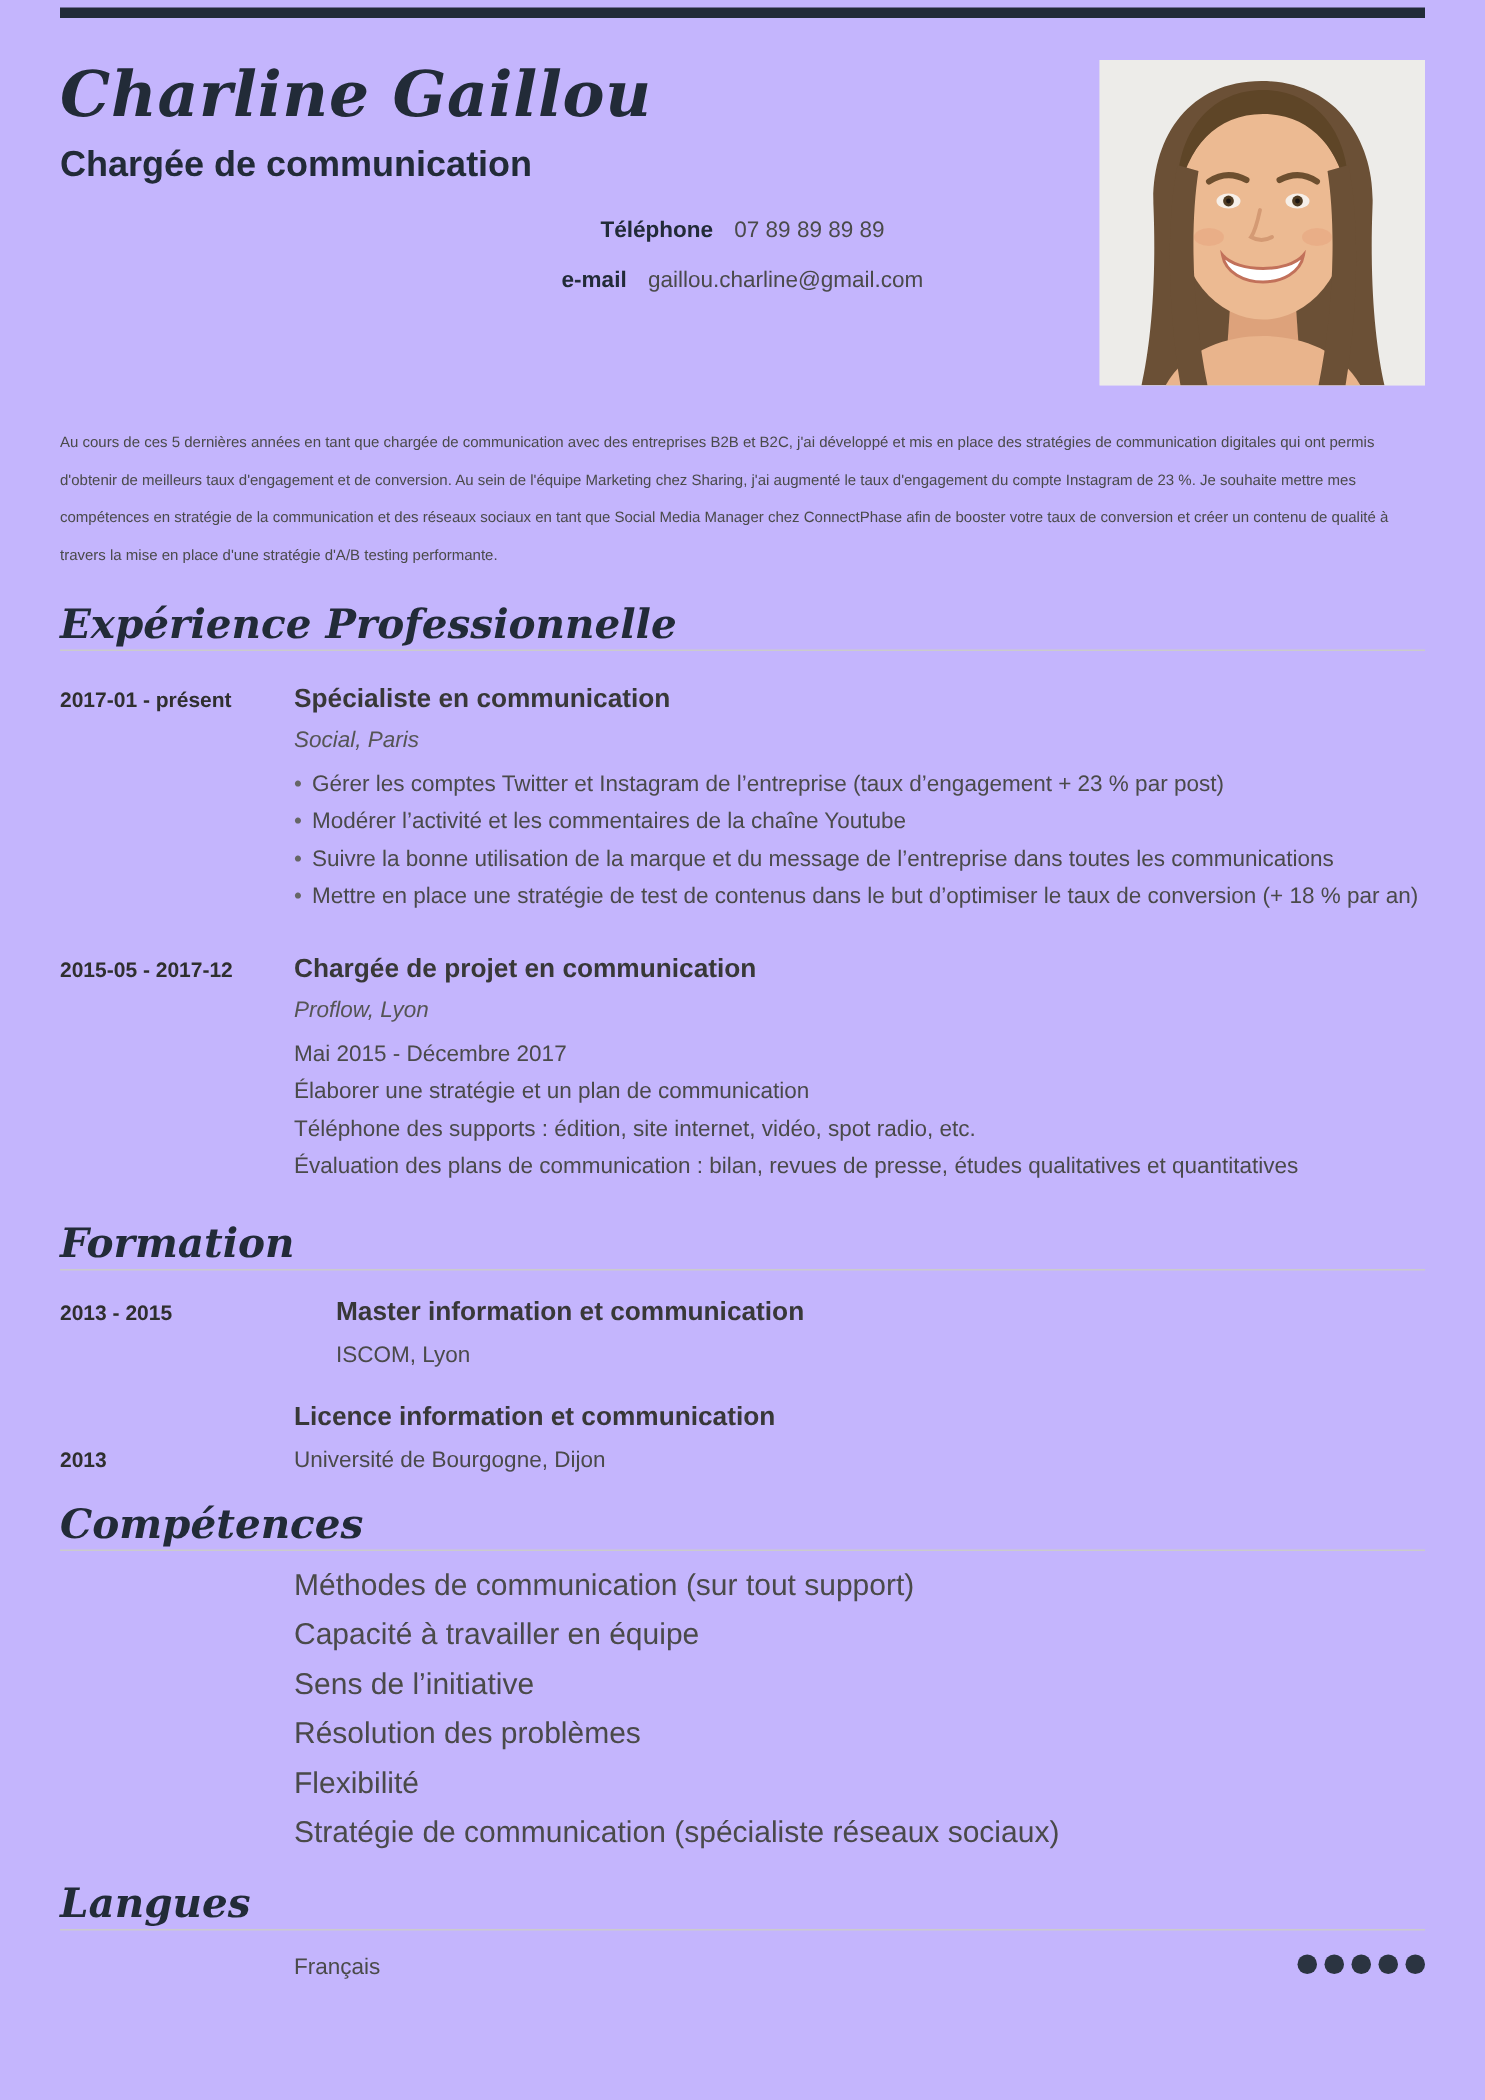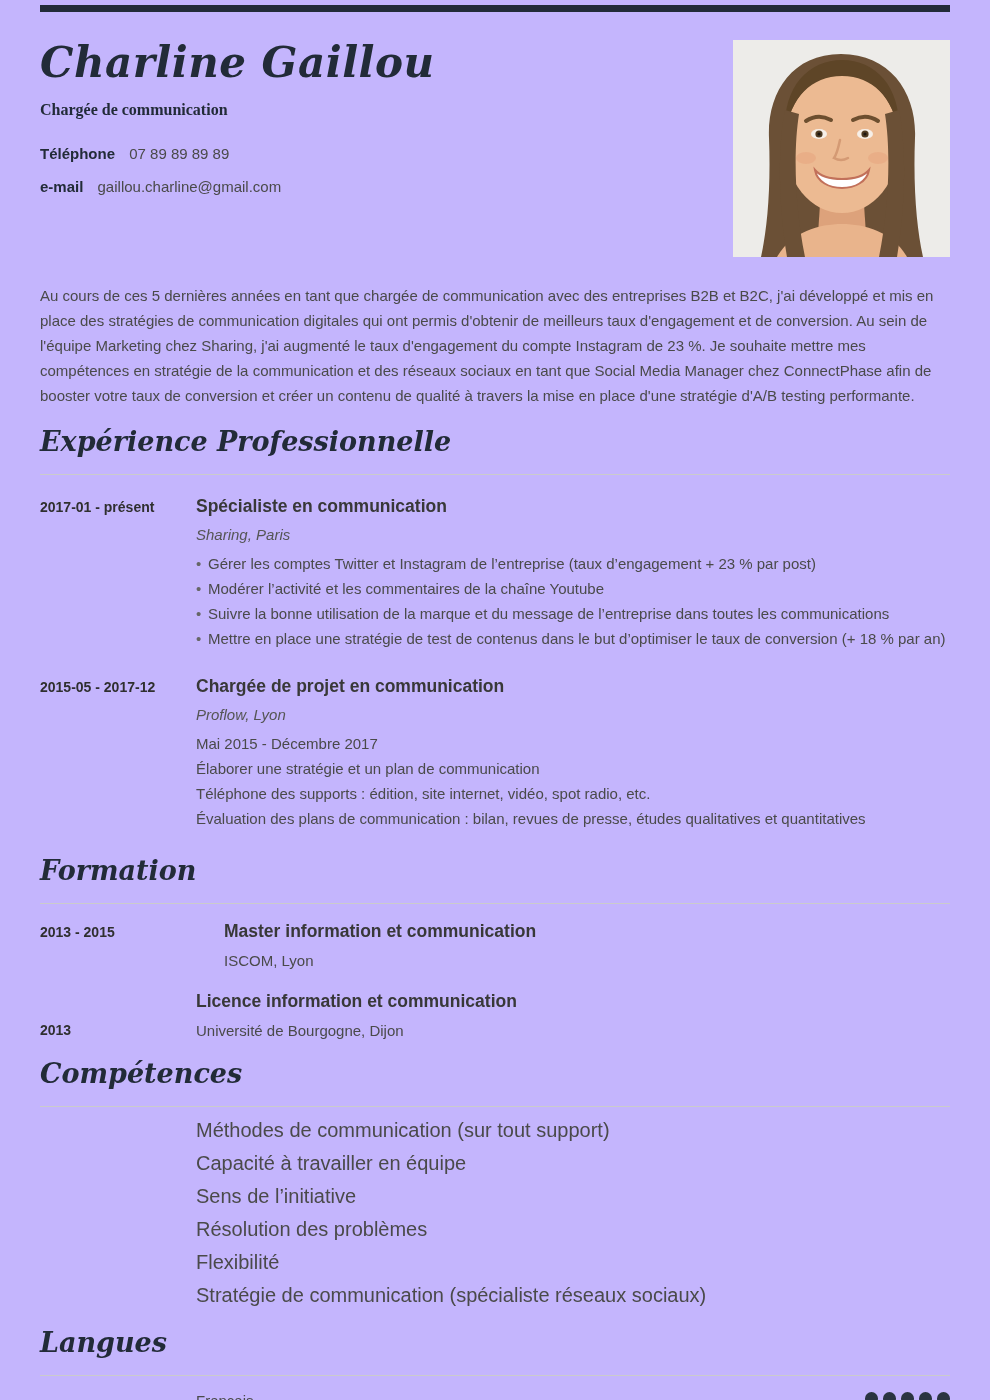--- a/index.html
+++ b/index.html
@@ -26,55 +26,54 @@
   .name {
     margin: 0; padding-top: 40px;
     font-family: "DejaVu Serif", serif;
     font-style: italic; font-weight: 700;
     font-size: 42px; line-height: 46px;
     color: var(--accent, #222b38);
     letter-spacing: 0.5px;
   }
   .job-title {
     margin-top: 12px;
-    font-size: 16px; line-height: 24px;
+    font-size: 24px; line-height: 24px;
     font-weight: 700;
     color: var(--accent, #222b38);
-    font-family: Liberation Serif, serif;
-  }
-  .contact { margin-top: 24px; }
+  }
+  .contact { margin-top: 24px; text-align: center; }
   .contact-row { margin-bottom: 17px; font-size: 15px; line-height: 16px; }
   .contact-label { font-weight: 700; color: var(--accent, #222b38); margin-right: 10px; }
   .contact-value { color: var(--body_text, #4a4a4a); }
 
   .photo {
     position: absolute;
     top: 40px; right: 40px;
     width: 217px; height: 217px;
     overflow: hidden;
     background: #edece9;
   }
 
   
   .summary {
     margin-top: 88px;
-    font-size: 15px;
+    font-size: 10px;
     line-height: 25px;
     color: var(--body_text, #4a4a4a);
   }
 
   
   .section { margin-top: 18px; }
   .section-heading {
     margin: 0;
     font-family: "DejaVu Serif", serif;
     font-style: italic; font-weight: 700;
     font-size: 27px; line-height: 32px;
     color: var(--accent, #222b38);
-    padding-bottom: 16px;
+    padding-bottom: 0;
     border-bottom: 1px solid var(--rule, #cbcbcb);
   }
   .entry { display: flex; margin-top: 20px; }
   .entry + .entry { margin-top: 24px; }
   .col-date {
     width: 156px; flex-shrink: 0;
     font-size: 14px; font-weight: 700; line-height: 20px;
     color: #2f2f2f;
     padding-top: 2px;
   }
@@ -161,21 +160,21 @@
 
     <p class="summary">Au cours de ces 5 dernières années en tant que chargée de communication avec des entreprises B2B et B2C, j'ai développé et mis en place des stratégies de communication digitales qui ont permis d'obtenir de meilleurs taux d'engagement et de conversion. Au sein de l'équipe Marketing chez Sharing, j'ai augmenté le taux d'engagement du compte Instagram de 23 %. Je souhaite mettre mes compétences en stratégie de la communication et des réseaux sociaux en tant que Social Media Manager chez ConnectPhase afin de booster votre taux de conversion et créer un contenu de qualité à travers la mise en place d'une stratégie d'A/B testing performante.</p>
 
     <div class="section">
       <h2 class="section-heading">Expérience Professionnelle</h2>
 
       <div class="entry">
         <div class="col-date">2017-01 - présent</div>
         <div class="col-main">
           <h3 class="entry-title">Spécialiste en communication</h3>
-          <div class="entry-company">Sharing, Paris</div>
+          <div class="entry-company">Social, Paris</div>
           <div class="bullet-list">
             <div class="bullet-item">
               <span class="bullet-glyph">•</span>
               <span>Gérer les comptes Twitter et Instagram de l’entreprise (taux d’engagement + 23 % par post)</span>
             </div>
             <div class="bullet-item">
               <span class="bullet-glyph">•</span>
               <span>Modérer l’activité et les commentaires de la chaîne Youtube</span>
             </div>
             <div class="bullet-item">

